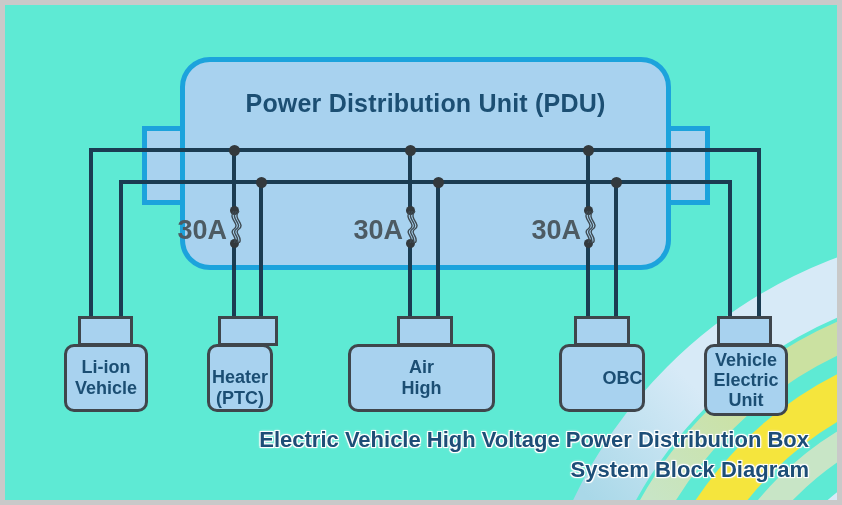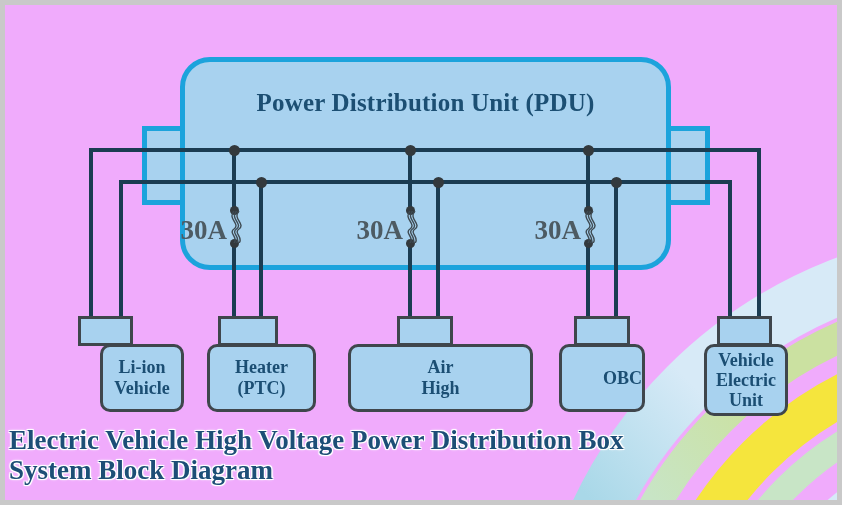--- a/index.html
+++ b/index.html
@@ -1,19 +1,19 @@
 <!DOCTYPE html>
 <html><head>
 <meta charset="utf-8">
 <style>
   html,body{margin:0;padding:0;background:#e8e8e8;}
   .frame{
     position:relative;width:842px;height:505px;box-sizing:border-box;
-    background:#f0abfc;border:5px solid #C9C9C9;overflow:hidden;
-    font-family:Liberation Serif, serif;
+    background:#5eead4;border:5px solid #C9C9C9;overflow:hidden;
+    font-family:Liberation Sans, sans-serif;
   }
   
   .swoosh{position:absolute;left:0;top:0;z-index:0;pointer-events:none;}
   
   .tab{
     position:absolute;width:44px;height:79px;top:121px;z-index:1;
     background:#A8D2EF;border:5px solid #1CA3DC;box-sizing:border-box;
   }
   .pdu{
     position:absolute;left:175px;top:52px;width:491px;height:213px;z-index:2;
@@ -40,22 +40,22 @@
   }
   .comp{
     position:absolute;height:68px;z-index:5;box-sizing:border-box;
     background:#A8D2EF;border:3px solid #3F464C;border-radius:10px;
     display:flex;flex-direction:column;align-items:center;justify-content:center;
     font-size:18px;font-weight:bold;color:#1B4E73;line-height:21px;text-align:center;
   }
   .comp span{display:block;}
   
   .caption{
-    position:absolute;left:4px;top:420px;width:780px;z-index:6;text-align:left;
-    font-size:27px;font-weight:bold;color:#1D4E77;line-height:30px;
+    position:absolute;left:24px;top:420px;width:780px;z-index:6;text-align:right;
+    font-size:22px;font-weight:bold;color:#1D4E77;line-height:30px;
     text-shadow:0 0 3px #fff,0 0 3px #fff,1px 1px 0 #fff,-1px -1px 0 #fff,1px -1px 0 #fff,-1px 1px 0 #fff;
   }
 </style>
 </head>
 <body>
 
 <div class="frame">
 
   <svg class="swoosh" width="842" height="505" viewBox="0 0 842 505">
     <defs>
@@ -137,29 +137,29 @@
   <div class="fuse-label" style="left:162px;top:210px;">30A</div>
   <div class="fuse-label" style="left:338px;top:210px;">30A</div>
   <div class="fuse-label" style="left:516px;top:210px;">30A</div>
 
   <div class="connector" style="left:73px;top:311px;width:55px;"></div>
   <div class="connector" style="left:213px;top:311px;width:60px;"></div>
   <div class="connector" style="left:392px;top:311px;width:56px;"></div>
   <div class="connector" style="left:569px;top:311px;width:56px;"></div>
   <div class="connector" style="left:712px;top:311px;width:55px;"></div>
 
-  <div class="comp" style="left:59px;top:339px;width:84px;margin-left:36px;">
+  <div class="comp" style="left:59px;top:339px;width:84px;">
     <span>Li-ion</span>
     <span>Vehicle</span>
   </div>
-  <div class="comp" style="left:202px;top:339px;width:109px;">
+  <div class="comp" style="left:202px;top:339px;width:66px;justify-content:flex-end;">
     <span>Heater</span>
     <span>(PTC)</span>
   </div>
-  <div class="comp" style="left:343px;top:339px;width:185px;">
+  <div class="comp" style="left:343px;top:339px;width:147px;">
     <span>Air</span>
     <span>High</span>
   </div>
   <div class="comp" style="left:554px;top:339px;width:86px;padding-left:41px;">
     <span>OBC</span>
   </div>
   <div class="comp" style="left:699px;top:339px;width:84px;height:72px;line-height:20px;">
     <span>Vehicle</span>
     <span>Electric</span>
     <span>Unit</span>

